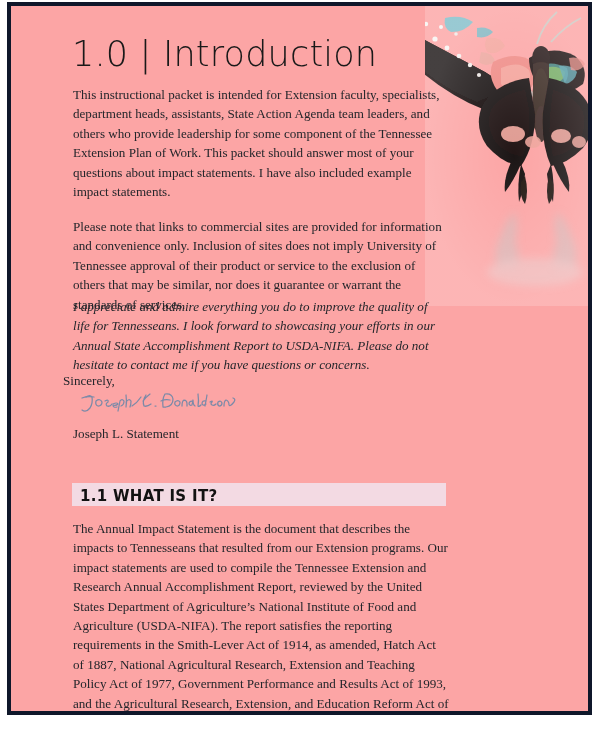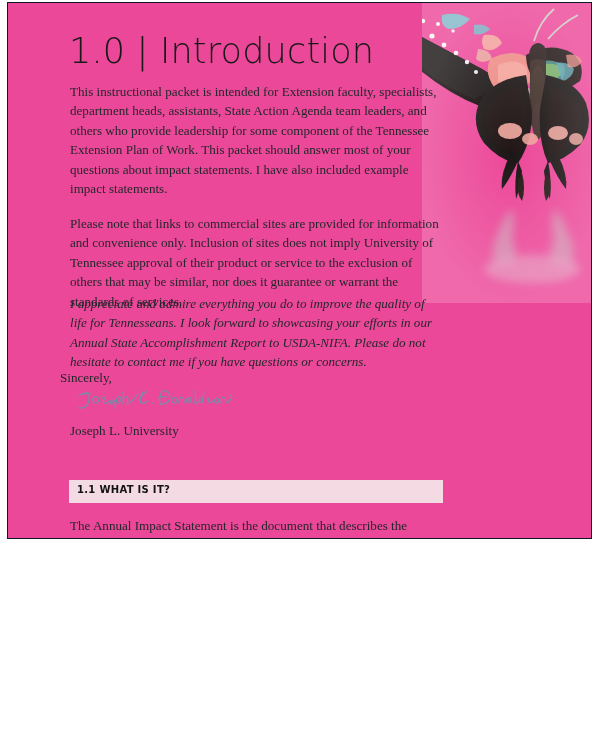--- a/index.html
+++ b/index.html
@@ -14,23 +14,23 @@
     overflow: hidden;
     font-family: "Liberation Serif", serif;
   }
 
   
   #page {
     position: absolute;
     left: 7px;
     top: 2px;
     width: 585px;
-    height: 537px;
-    background: #ec4899;
-    border: 1px solid #0f172a;
+    height: 713px;
+    background: #fca5a5;
+    border: 4px solid #0f172a;
     box-sizing: border-box;
     overflow: hidden;
   }
 
   
   .doc-title {
     position: absolute;
     left: 61px;
     top: 28px;
     font-family: "DejaVu Sans", sans-serif;
@@ -95,21 +95,21 @@
     width: 374px;
     height: 23px;
     background: #f3dae3;
   }
   .section-banner .section-label {
     position: absolute;
     left: 8px;
     top: 4px;
     font-family: "DejaVu Sans", sans-serif;
     font-weight: bold;
-    font-size: 10px;
+    font-size: 15px;
     letter-spacing: 0.3px;
     color: #121212;
     white-space: nowrap;
   }
 
   
   .butterfly {
     position: absolute;
     left: 414px;
     top: 0px;
@@ -261,21 +261,21 @@
         <path d="M133 13 Q136 11 135 13 Q133 15 135 16 Q137 17 139 15"></path>
 
         <path d="M141 13 Q144 11 145 14 Q145 17 142 17 Q140 16 141 13 Z"></path>
 
         <path d="M147 17 Q147 12 149 11 Q152 12 152 16 Q153 18 157 13 Q159 10 156 9"></path>
       </g>
     </svg>
   </div>
 
   <div class="sig-name">
-    <div>Joseph L. University</div>
+    <div>Joseph L. Statement</div>
   </div>
 
   <div class="section-banner">
     <span class="section-label">1.1 WHAT IS IT?</span>
   </div>
 
   <div class="para" id="para-body">The Annual Impact Statement is the document that describes the impacts to Tennesseans that resulted from our Extension programs. Our impact statements are used to compile the Tennessee Extension and Research Annual Accomplishment Report, reviewed by the United States Department of Agriculture’s National Institute of Food and Agriculture (USDA-NIFA). The report satisfies the reporting requirements in the Smith-Lever Act of 1914, as amended, Hatch Act of 1887, National Agricultural Research, Extension and Teaching Policy Act of 1977, Government Performance and Results Act of 1993, and the Agricultural Research, Extension, and Education Reform Act of 1998.</div>
 
 </div>
 

